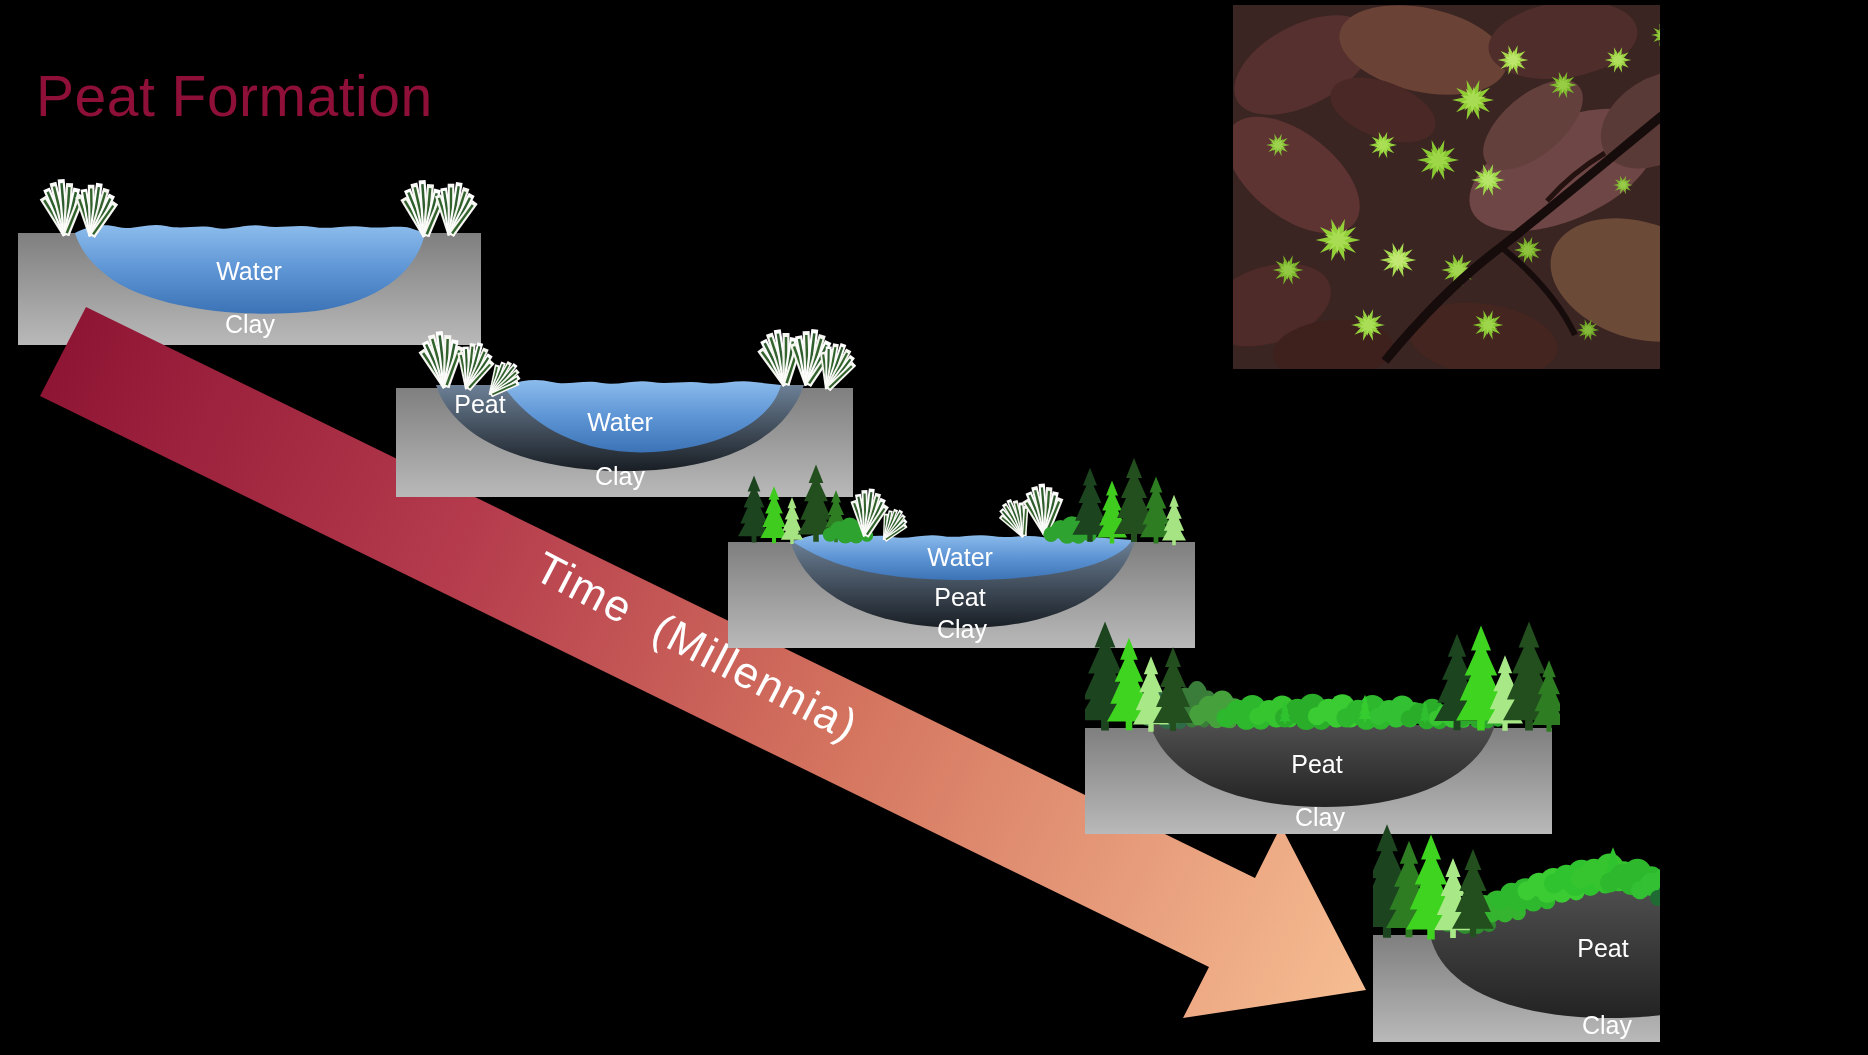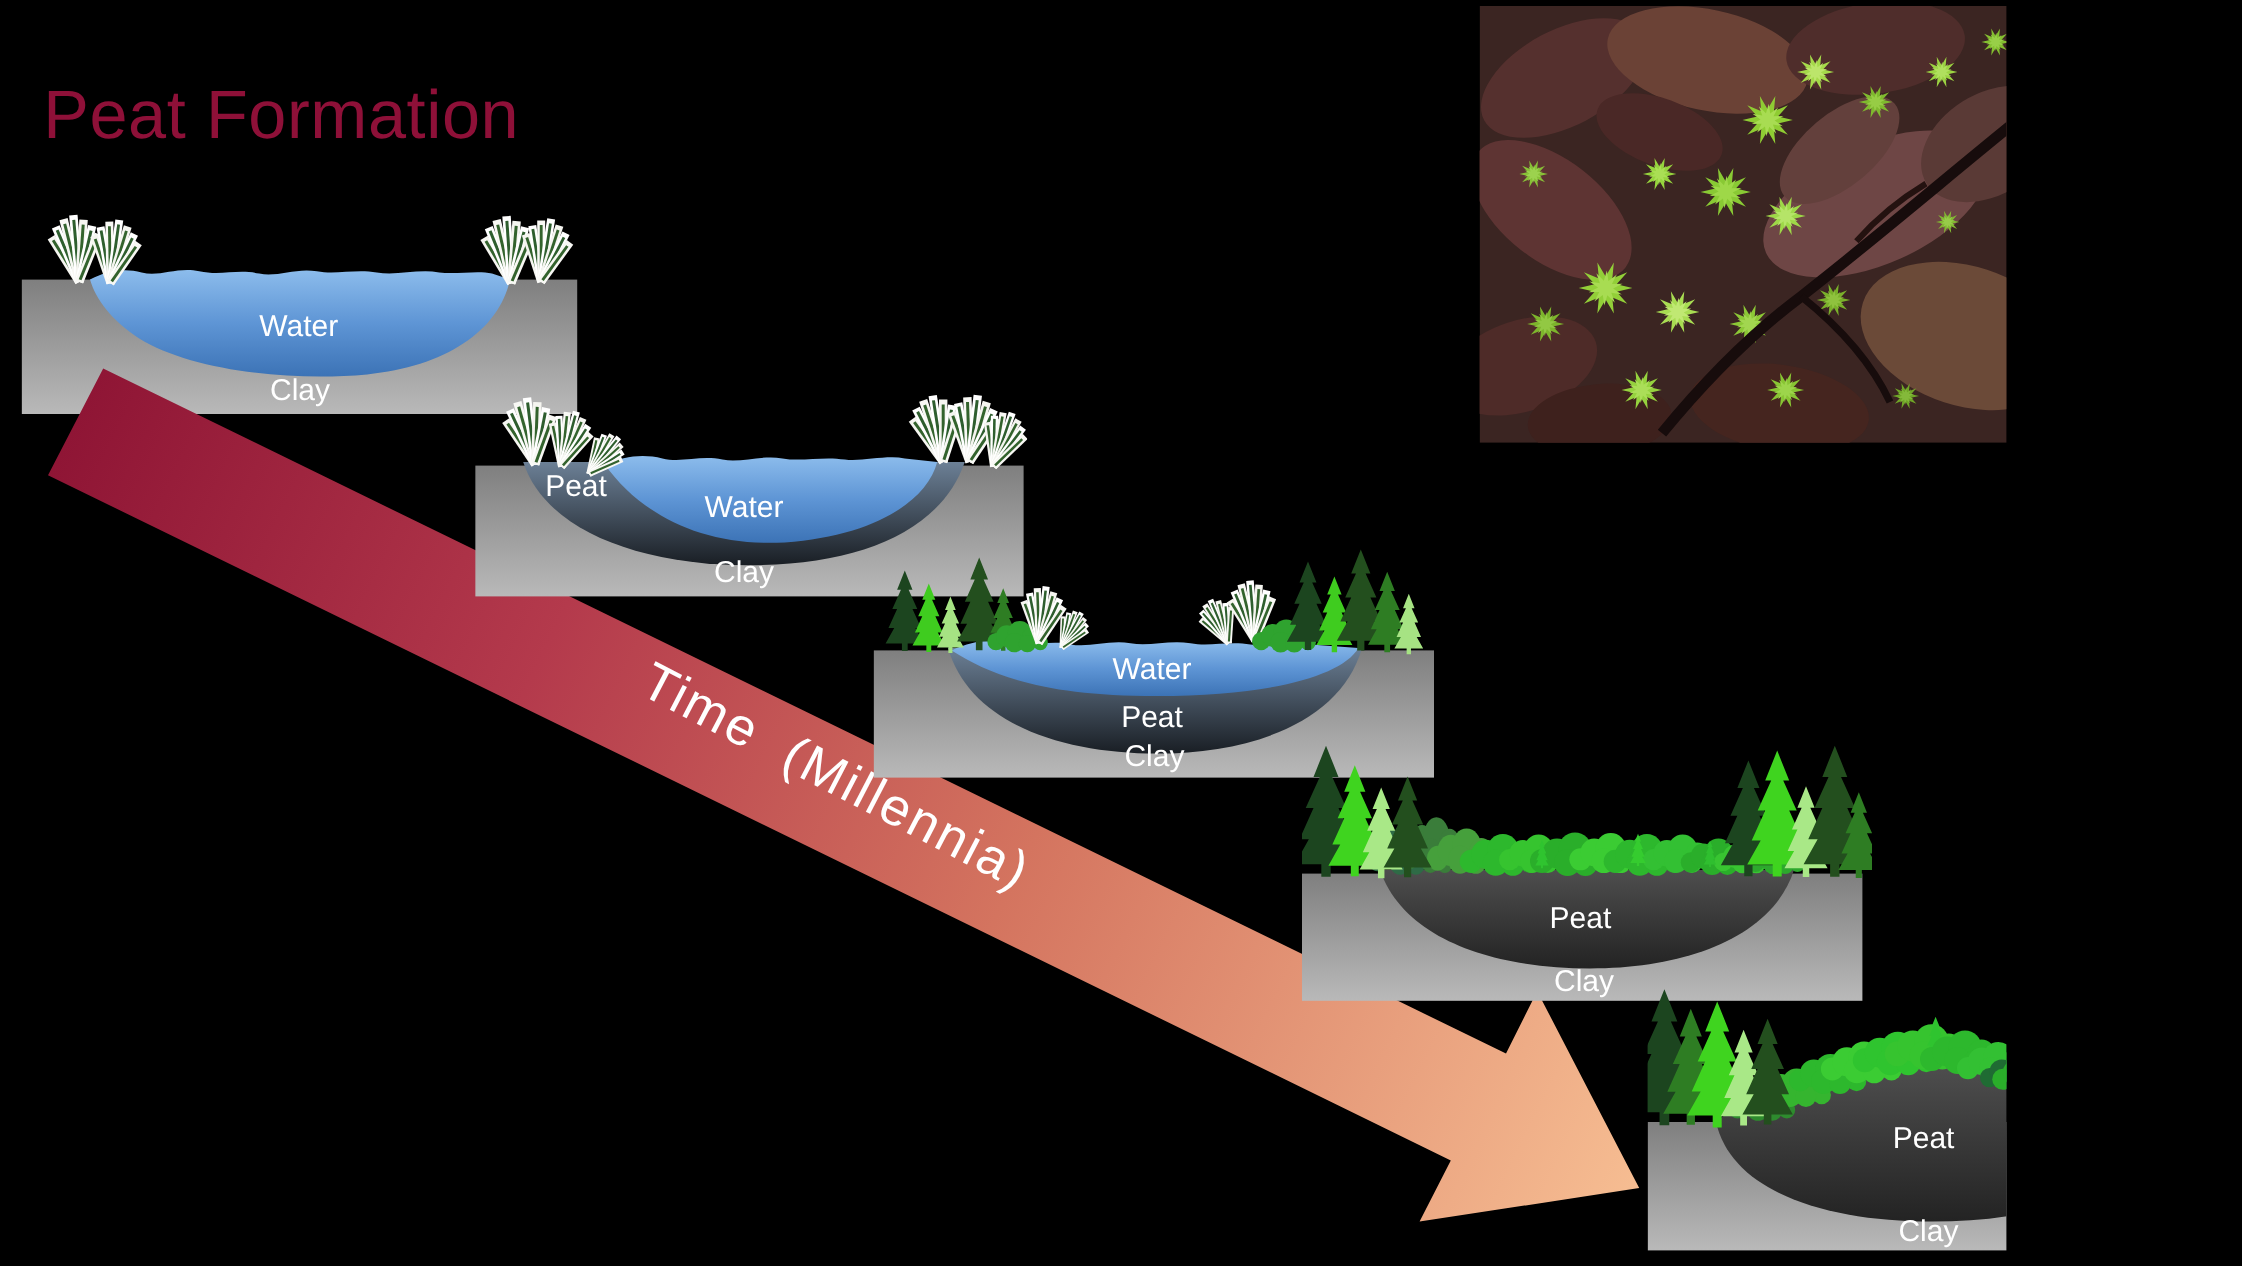--- a/index.html
+++ b/index.html
@@ -1,17 +1,17 @@
 <!DOCTYPE html>
 <html><head>
 <meta charset="utf-8">
 <style>
   html,body{margin:0;padding:0;background:#000;}
   .canvas{position:relative;width:1660px;height:1055px;background:#000;overflow:hidden;
-          font-family:"Liberation Sans",sans-serif;padding-left:12px;}
+          font-family:"Liberation Sans",sans-serif;}
   .abs{position:absolute;}
   .title{position:absolute;left:36px;top:68px;line-height:1;font-size:57px;
          color:#8E1038;letter-spacing:0.5px;z-index:4;}
   .lbl{font-family:"Liberation Sans",sans-serif;font-size:25px;fill:#ffffff;text-anchor:middle;}
   .arrow-lbl{font-family:"Liberation Sans",sans-serif;font-size:44px;fill:#ffffff;
              text-anchor:middle;letter-spacing:2px;white-space:pre;}
   svg{display:block;}
   .z1{z-index:1}.z2{z-index:2}.z3{z-index:3}
 </style>
 </head>

